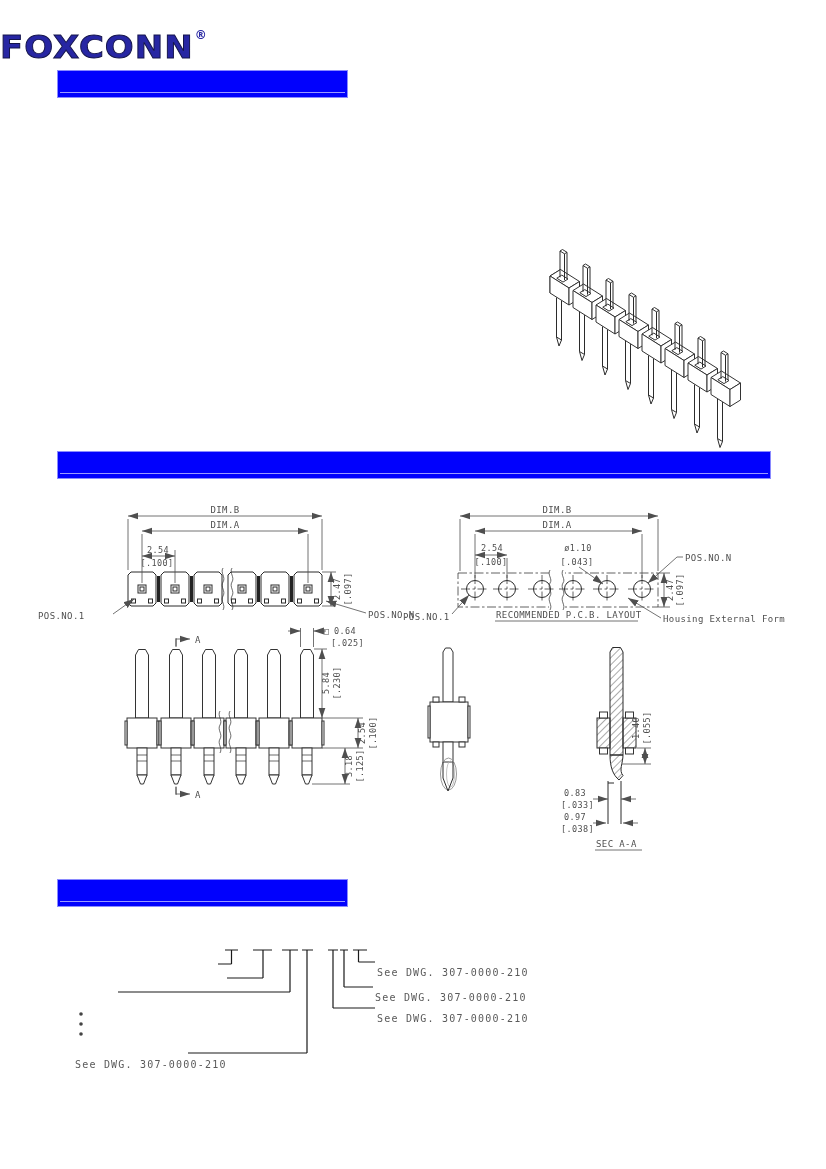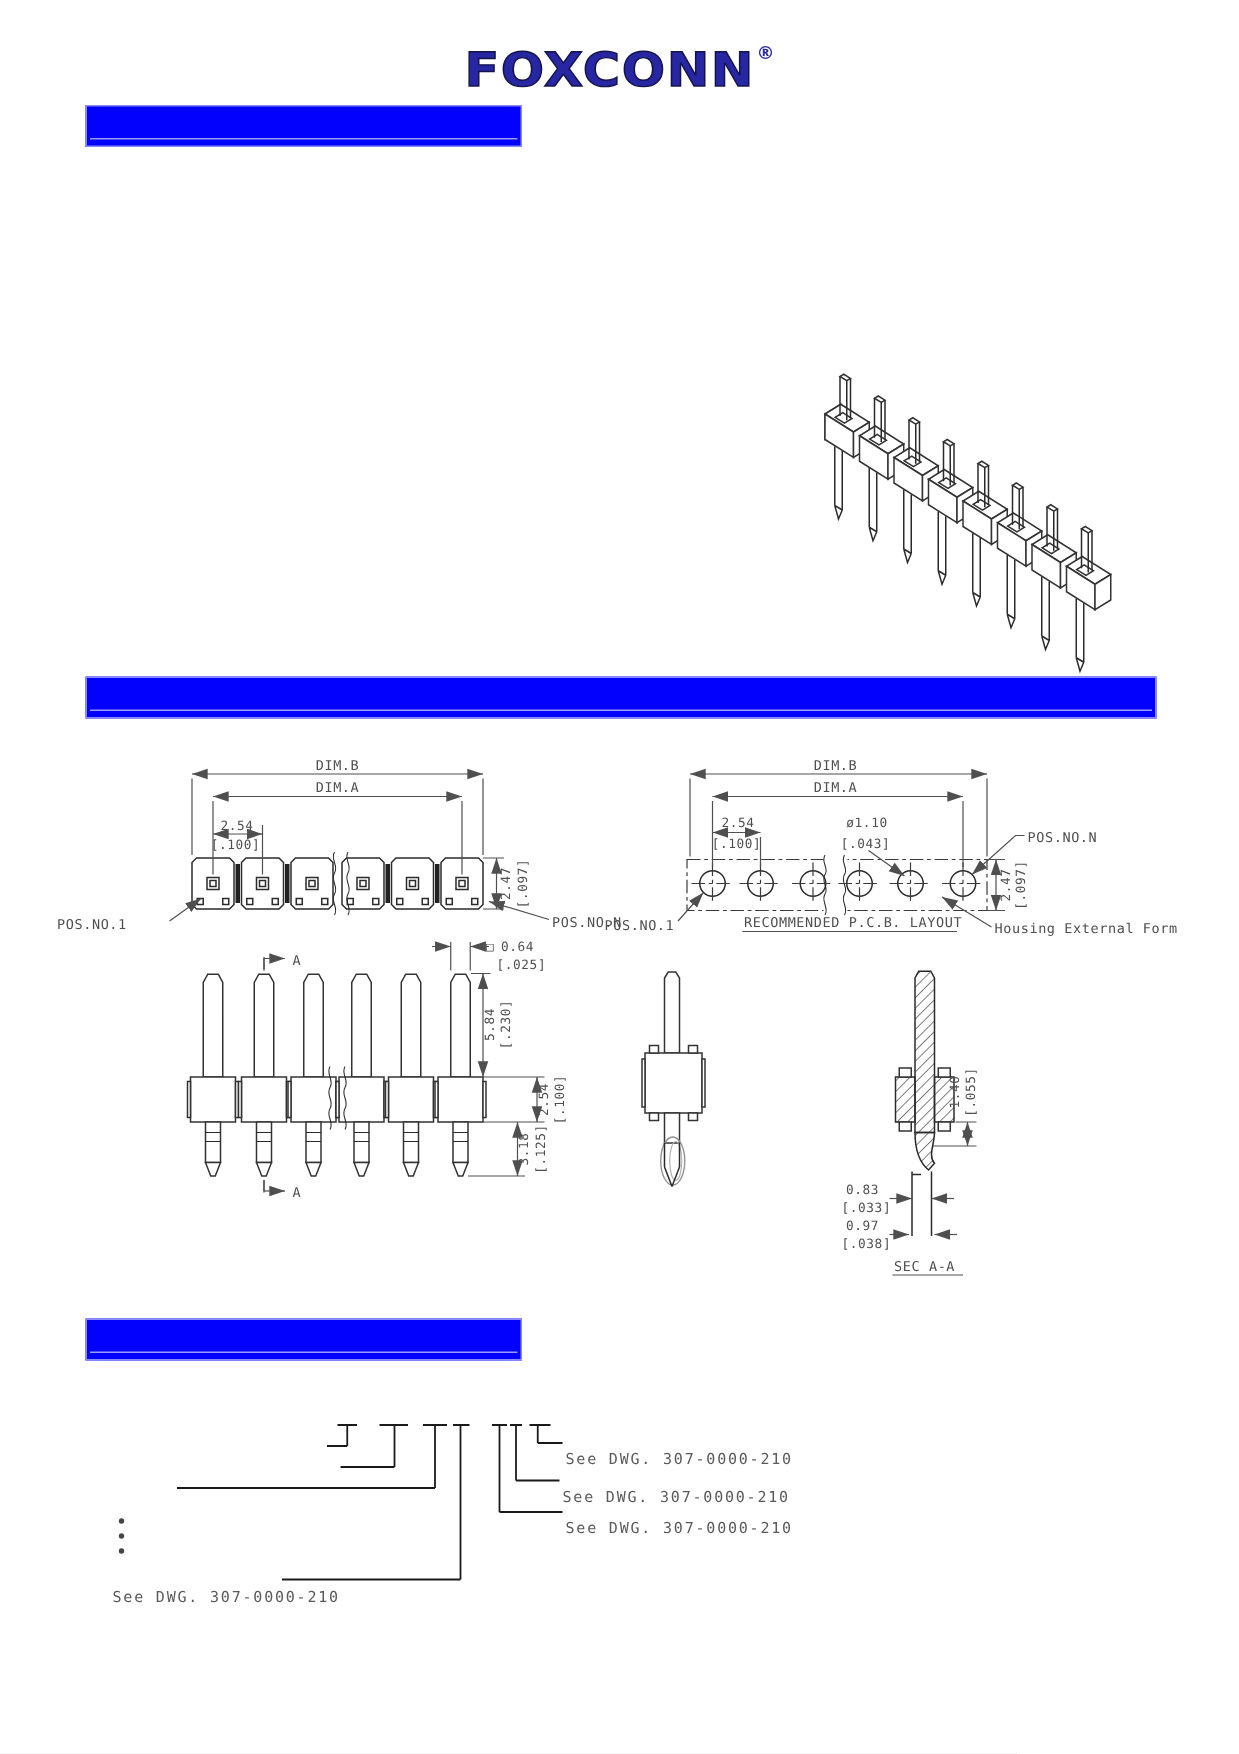--- a/index.html
+++ b/index.html
@@ -1,19 +1,19 @@
 <!DOCTYPE html>
 <html><head>
 <meta charset="utf-8">
 <style>
   html,body{margin:0;padding:0;background:#e8e8e8;}
   #page{position:relative;width:826px;height:1169px;background:#ffffff;overflow:hidden;
         font-family:"DejaVu Sans", sans-serif;}
   
-  #logo{position:absolute;left:0;top:30px;width:826px;text-align:center;}
+  #logo{position:absolute;left:0;top:30px;width:826px;}
   #logo .word{display:inline-block;font-family:"DejaVu Sans",sans-serif;font-weight:900;
         font-size:34px;letter-spacing:1px;color:#2726a3;-webkit-text-stroke:1px #14144a;
         transform:scaleY(0.92);line-height:1;}
   #logo .reg{display:inline-block;vertical-align:top;font-size:12px;font-weight:700;
         color:#2726a3;margin-left:1px;margin-top:-2px;}
   
   .bar{position:absolute;height:28px;background:#0101fd;border:1px solid #8a8aff;box-sizing:border-box;}
   .bar .innerline{position:absolute;left:2px;right:2px;bottom:4px;height:1px;background:#9a9aff;}
   #bar1{left:57px;top:70px;width:291px;}
   #bar2{left:57px;top:451px;width:714px;}

